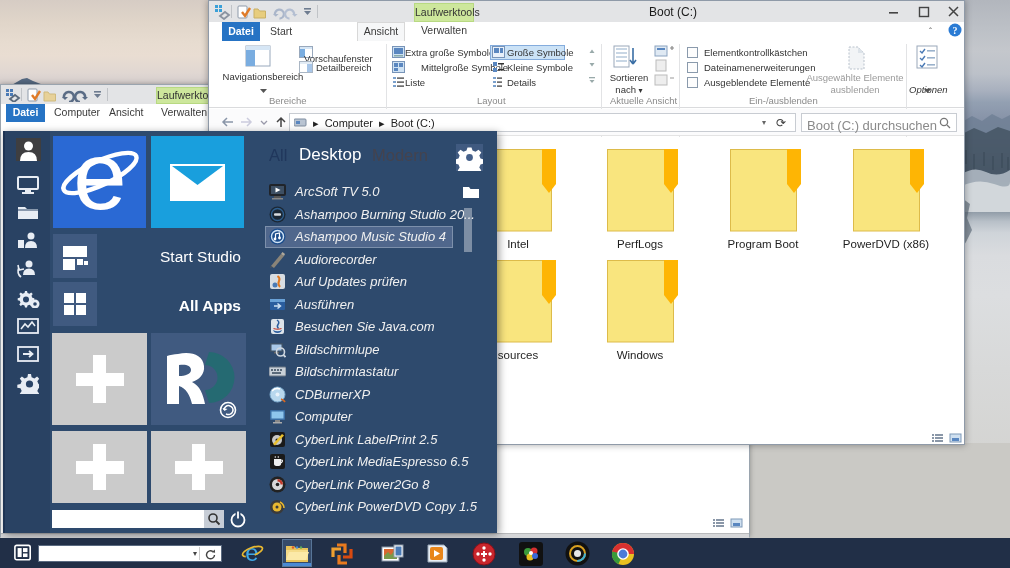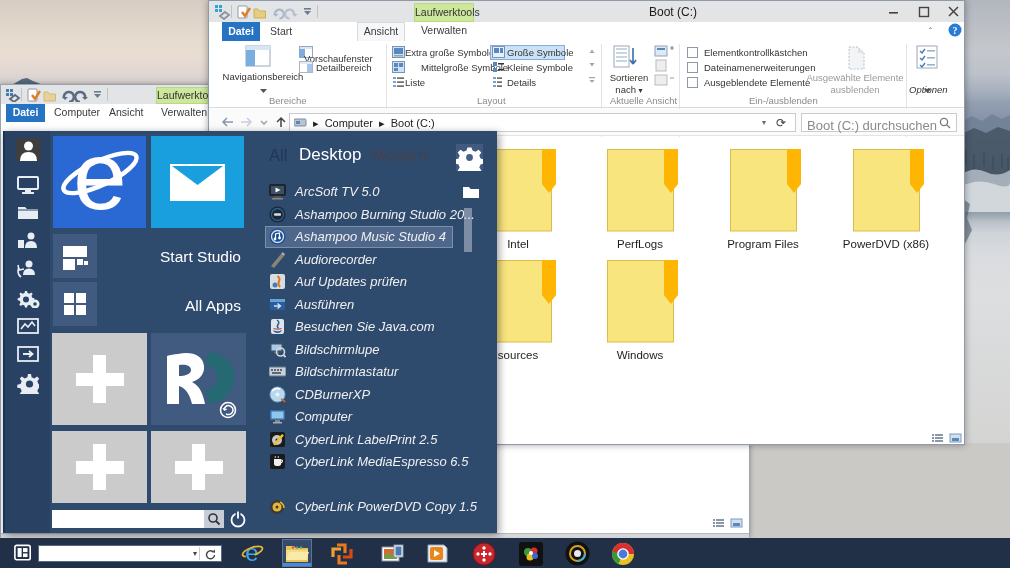--- a/index.html
+++ b/index.html
@@ -368,21 +368,21 @@
     <svg class="folder" style="left:276px;top:258px;" viewBox="0 0 72 84" width="72" height="84">
       <rect x="0.5" y="1.5" width="66" height="81.5" fill="#f9e57e" stroke="#ddbb4a"></rect>
       <path d="M57 1 L71 1 L71 36 L64 45 L57 36 Z" fill="#feb504"></path>
     </svg>
     <svg class="folder" style="left:398px;top:258px;" viewBox="0 0 72 84" width="72" height="84">
       <rect x="0.5" y="1.5" width="66" height="81.5" fill="#f9e57e" stroke="#ddbb4a"></rect>
       <path d="M57 1 L71 1 L71 36 L64 45 L57 36 Z" fill="#feb504"></path>
     </svg>
     <div class="flabel" style="left:254px;top:237px;">Intel</div>
     <div class="flabel" style="left:376px;top:237px;">PerfLogs</div>
-    <div class="flabel" style="left:499px;top:237px;">Program Files</div>
+    <div class="flabel" style="left:499px;top:237px;">Program Boot</div>
     <div class="flabel" style="left:622px;top:237px;">PowerDVD (x86)</div>
     <div class="flabel" style="left:254px;top:348px;">sources</div>
     <div class="flabel" style="left:376px;top:348px;">Windows</div>
 
     <svg class="abs" style="left:722px;top:431px;" width="32" height="12">
       <g fill="#8a97a8">
         <rect x="1" y="2" width="2" height="2"></rect>
         <rect x="1" y="5" width="2" height="2"></rect>
         <rect x="1" y="8" width="2" height="2"></rect>
         <rect x="4" y="2" width="8" height="2"></rect>
@@ -475,21 +475,21 @@
       <svg width="44" height="44">
         <g fill="#fff">
           <rect x="11" y="11" width="10" height="10"></rect>
           <rect x="23" y="11" width="10" height="10"></rect>
           <rect x="11" y="23" width="10" height="10"></rect>
           <rect x="23" y="23" width="10" height="10"></rect>
         </g>
       </svg>
     </div>
     <div class="mtext" style="right:256px;top:117px;">Start Studio</div>
-    <div class="mtext" style="right:256px;top:166px;">All Apps</div>
+    <div class="mtext" style="right:256px;top:166px;font-weight:bold;">All Apps</div>
     <div class="tile" style="left:49px;top:202px;width:95px;height:92px;background:#cbcbcb;">
       <svg width="95" height="92">
         <g fill="#fff">
           <rect x="41" y="22" width="13" height="48"></rect>
           <rect x="24" y="40" width="48" height="13"></rect>
         </g>
       </svg>
     </div>
     <div class="tile" style="left:148px;top:202px;width:95px;height:92px;background:#405a80;">
       <svg width="95" height="92">
@@ -626,20 +626,26 @@
             <circle cx="8" cy="9" r="5" fill="#c8c8c8"></circle>
             <circle cx="8" cy="9" r="1.5" fill="#1a1a1a"></circle>
             <path d="M4 13 L13 3 l2 1.5 -9 10 z" fill="#e8c030"></path>
           </svg></span>CyberLink LabelPrint 2.5</div>
       <div class="arow" style="top:320px;"><span class="ic"><svg width="17" height="17">
             <rect x="1" y="1" width="15" height="15" rx="2" fill="#1a1a1a"></rect>
             <path d="M5 6 h7 v5 q0 2 -3.5 2 q-3.5 0 -3.5 -2 z" fill="#f0f0f0"></path>
             <path d="M12 7 q3 0 0 3" stroke="#f0f0f0" stroke-width="1.2" fill="none"></path>
             <path d="M6 3 q1 1 0 2 M9 3 q1 1 0 2" stroke="#c8c8c8" stroke-width="1" fill="none"></path>
           </svg></span>CyberLink MediaEspresso 6.5</div>
+      <div class="arow" style="top:342.5px;"><span class="ic"><svg width="17" height="17">
+            <circle cx="8.5" cy="8.5" r="8" fill="#222"></circle>
+            <circle cx="8.5" cy="8.5" r="5.5" fill="#d8d8d8"></circle>
+            <circle cx="8.5" cy="8.5" r="1.8" fill="#222"></circle>
+            <path d="M8.5 3 a5.5 5.5 0 0 1 5.5 5.5 l-2.5 0 a3 3 0 0 0 -3 -3 z" fill="#c0392b"></path>
+          </svg></span>CyberLink Power2Go 8</div>
       <div class="arow" style="top:365px;"><span class="ic"><svg width="17" height="17">
             <circle cx="8" cy="9" r="7" fill="#3a3a3a"></circle>
             <circle cx="8" cy="9" r="4.5" fill="#e8b830"></circle>
             <circle cx="8" cy="9" r="1.5" fill="#3a3a3a"></circle>
             <path d="M11 4 a7 7 0 0 1 4 6" stroke="#e8b830" stroke-width="1.5" fill="none"></path>
           </svg></span>CyberLink PowerDVD Copy 1.5</div>
     </div>
   </div>
 
   <div class="abs" id="taskbar">

